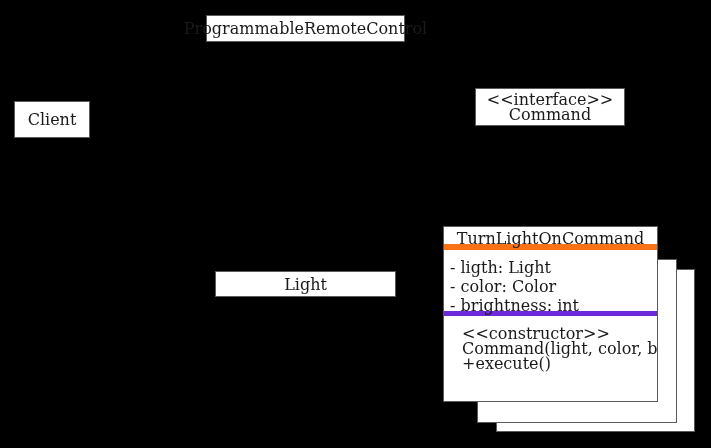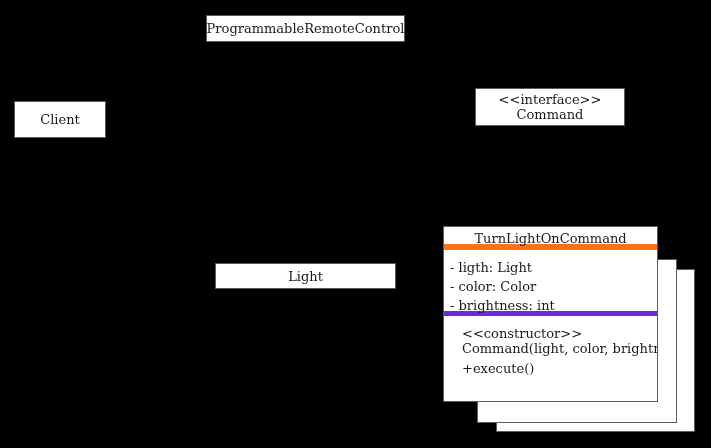--- a/index.html
+++ b/index.html
@@ -7,44 +7,44 @@
     padding: 0;
     background: #000000;
   }
   #canvas {
     position: relative;
     width: 711px;
     height: 448px;
     background: #000000;
     font-family: "DejaVu Serif", "Liberation Serif", serif;
     color: #1a1a1a;
-    font-size: 13px;
+    font-size: 16px;
     overflow: hidden;
   }
   .box {
     position: absolute;
     background: #ffffff;
     border: 1px solid #5a5a5a;
     box-sizing: border-box;
   }
   .simple {
     display: flex;
     align-items: center;
     justify-content: center;
     text-align: center;
   }
   .two-line {
     flex-direction: column;
     line-height: 15px;
   }
   
   #remote  { left: 206px; top: 15px;  width: 199px; height: 27px; }
-  #client  { left: 14px;  top: 101px; width: 92px;  height: 37px; }
+  #client  { left: 14px;  top: 101px; width: 76px;  height: 37px; }
   #iface   { left: 475px; top: 88px;  width: 150px; height: 38px; }
-  #light   { left: 215px; top: 263px; width: 181px; height: 26px; }
+  #light   { left: 215px; top: 271px; width: 181px; height: 26px; }
   
   #stack-back-2 { left: 496px; top: 269px; width: 199px; height: 163px; }
   #stack-back-1 { left: 477px; top: 259px; width: 200px; height: 164px; }
   #main-class   { left: 443px; top: 226px; width: 215px; height: 176px; overflow: hidden; }
   #main-class .title {
     height: 23px;
     line-height: 23px;
     text-align: center;
     border-bottom: 6px solid #f97316;
     box-sizing: border-box;
@@ -54,21 +54,21 @@
     box-sizing: border-box;
     padding: 8px 0 0 6px;
     border-bottom: 5px solid #6d28d9;
   }
   #main-class .attrs .line { line-height: 19px; }
   #main-class .methods {
     padding: 10px 0 0 18px;
   }
   #main-class .methods .line { line-height: 15px; }
   #main-class .methods .nowrap { white-space: nowrap; }
-  #main-class .methods .execute { margin-top: 5px; }
+  #main-class .methods .execute { }
 </style>
 </head>
 <body>
 
 <div id="canvas">
 
   <div class="box simple" id="remote">
     <span>ProgrammableRemoteControl</span>
   </div>
 

